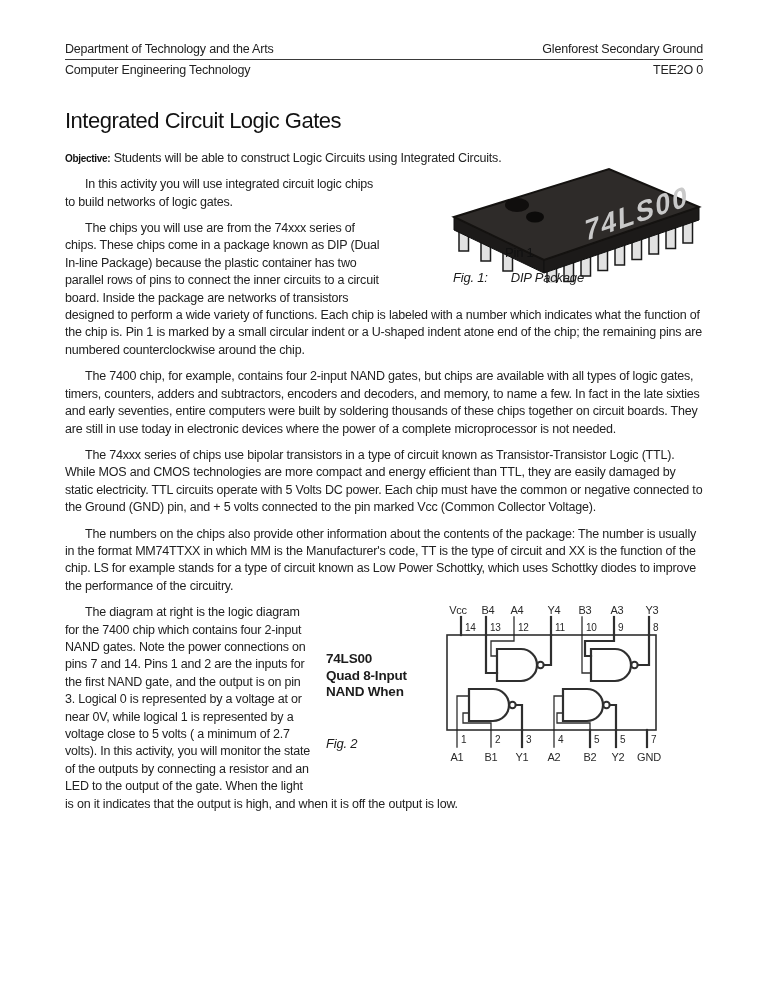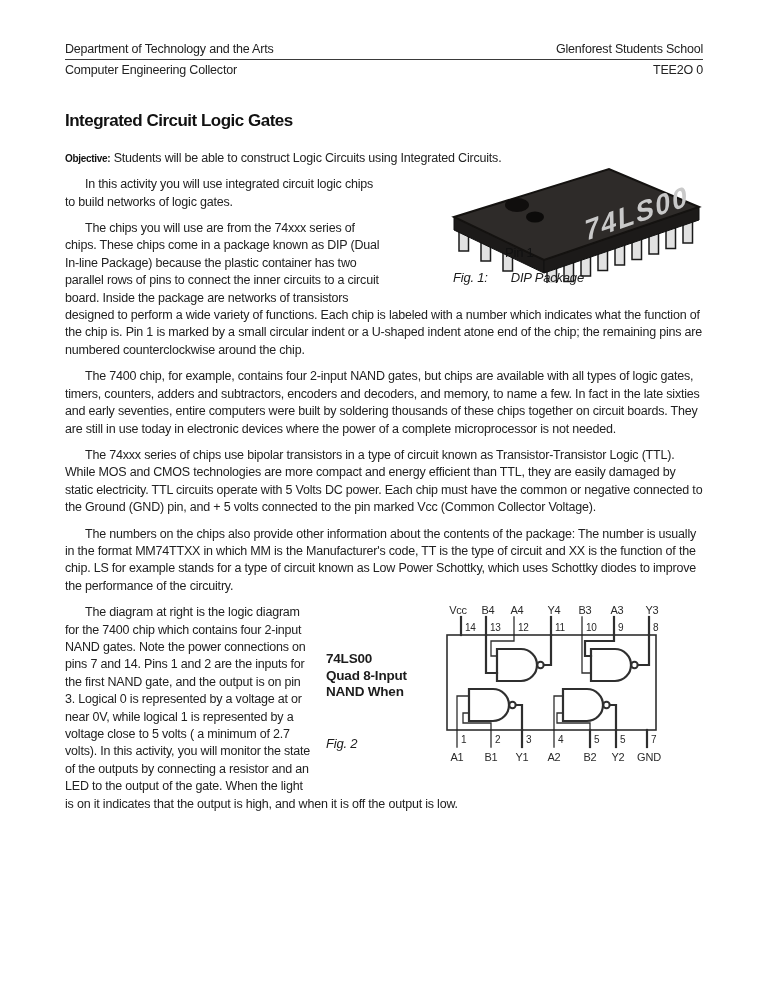--- a/index.html
+++ b/index.html
@@ -15,21 +15,21 @@
     letter-spacing:-0.2px;
     padding:41px 65px 0 65px;
     overflow:hidden;
   }
   
   .hrow { display:flex; justify-content:space-between; }
   .hrow1 { border-bottom:1.5px solid #3a3a3a; padding-bottom:1px; }
   .hrow2 { padding-top:2px; }
   
   h1.title {
-    font-size:17px; line-height:28px; font-weight:bold;
+    font-size:22px; line-height:28px; font-weight:normal;
     letter-spacing:-0.5px; color:#111;
     margin-top:27px;
   }
   .objective { margin-top:15px; }
   .objective b { font-size:10px; letter-spacing:-0.3px; color:#111; }
   p.body { margin-top:9px; text-indent:20px; text-align:left; }
   
   .fig1-float {
     float:right; position:relative;
     width:312px; height:126px;
@@ -60,24 +60,24 @@
   svg text { font-family:"Liberation Sans","DejaVu Sans",sans-serif; }
 </style>
 </head>
 <body>
 
 <div class="page">
 
   <header>
     <div class="hrow hrow1">
       <span>Department of Technology and the Arts</span>
-      <span>Glenforest Students School</span>
+      <span>Glenforest Secondary Ground</span>
     </div>
     <div class="hrow hrow2">
-      <span>Computer Engineering Collector</span>
+      <span>Computer Engineering Technology</span>
       <span>TEE2O 0</span>
     </div>
   </header>
 
   <h1 class="title">Integrated Circuit Logic Gates</h1>
 
   <p class="objective"><b>Objective:</b> <span>Students will be able to construct Logic Circuits using Integrated Circuits.</span></p>
 
   <div class="fig1-float">
     <svg class="chip" width="258" height="122" viewBox="0 0 258 122">

